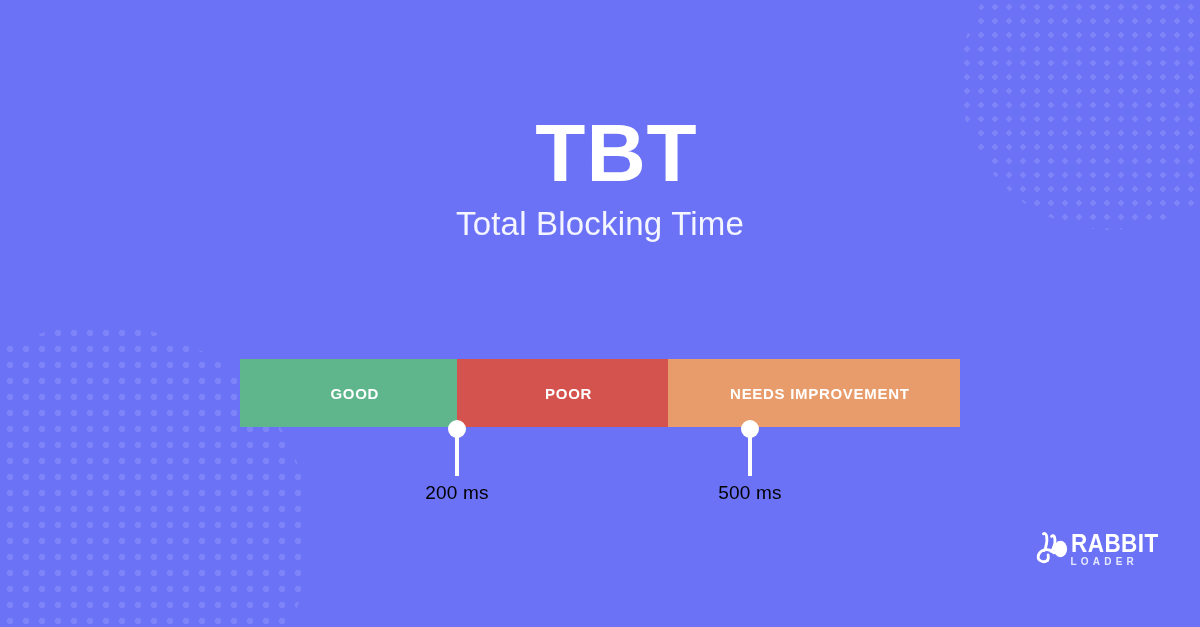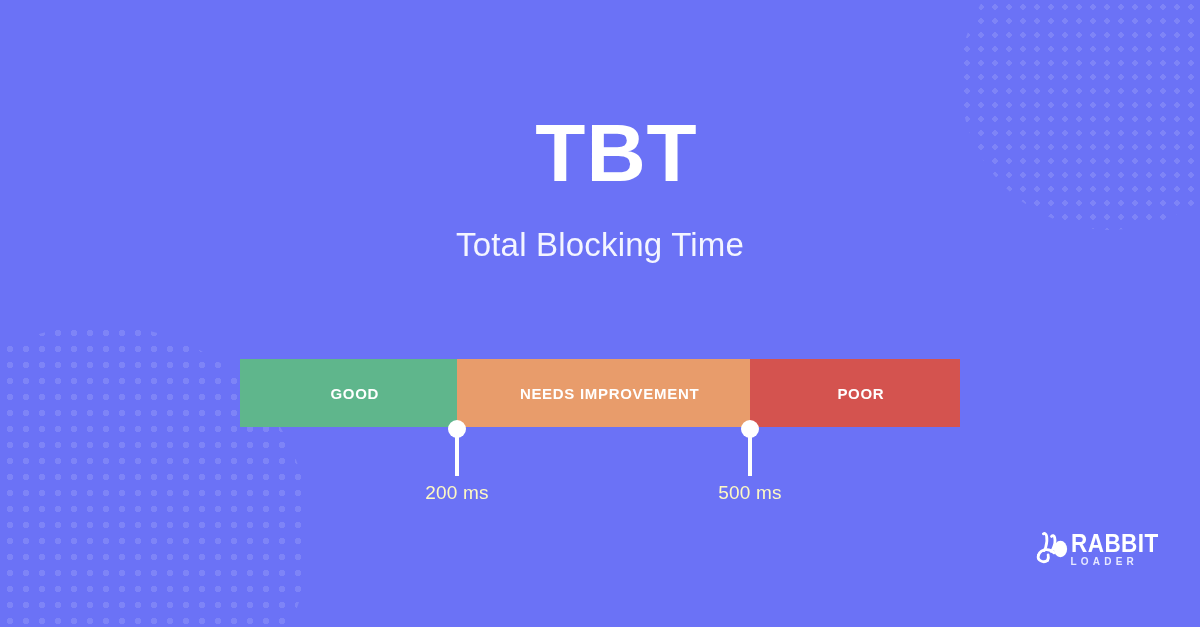--- a/index.html
+++ b/index.html
@@ -56,21 +56,21 @@
   .title {
     font-size: 82px;
     font-weight: 700;
     letter-spacing: 1px;
     color: #ffffff;
     line-height: 1.05;
     padding-left: 33px;
   }
 
   .subtitle {
-    margin-top: 30px;
+    margin-top: 9px;
     font-size: 33px;
     font-weight: 400;
     color: #f4f5ff;
     letter-spacing: 0.2px;
   }
 
   
   .bar {
     position: absolute;
     left: 240px;
@@ -118,21 +118,21 @@
     width: 4px;
     height: 40px;
     background: #ffffff;
     margin-top: -2px;
   }
 
   .marker-label {
     margin-top: 6px;
     font-size: 19px;
     font-weight: 400;
-    color: #fef9c3;
+    color: #000000;
     white-space: nowrap;
     letter-spacing: 0.2px;
   }
 
   
   .logo {
     position: absolute;
     right: 32px;
     bottom: 60px;
     display: flex;
@@ -169,25 +169,25 @@
 
 <div class="heading-block">
   <div class="title">TBT</div>
   <div class="subtitle">Total Blocking Time</div>
 </div>
 
 <div class="bar">
   <div class="seg seg-good" style="width: 30.2%; background: rgb(95, 182, 140);">
     <span>GOOD</span>
   </div>
+  <div class="seg seg-poor" style="width: 29.2%; background: rgb(212, 83, 79);">
+    <span>POOR</span>
+  </div>
   <div class="seg seg-needs" style="width: 40.6%; background: rgb(232, 156, 107);">
     <span>NEEDS IMPROVEMENT</span>
-  </div>
-  <div class="seg seg-poor" style="width: 29.2%; background: rgb(212, 83, 79);">
-    <span>POOR</span>
   </div>
 </div>
 
 <div class="marker" style="left:457px">
   <div class="marker-dot"></div>
   <div class="marker-stem"></div>
   <div class="marker-label">200 ms</div>
 </div>
 
 <div class="marker" style="left:750px">

